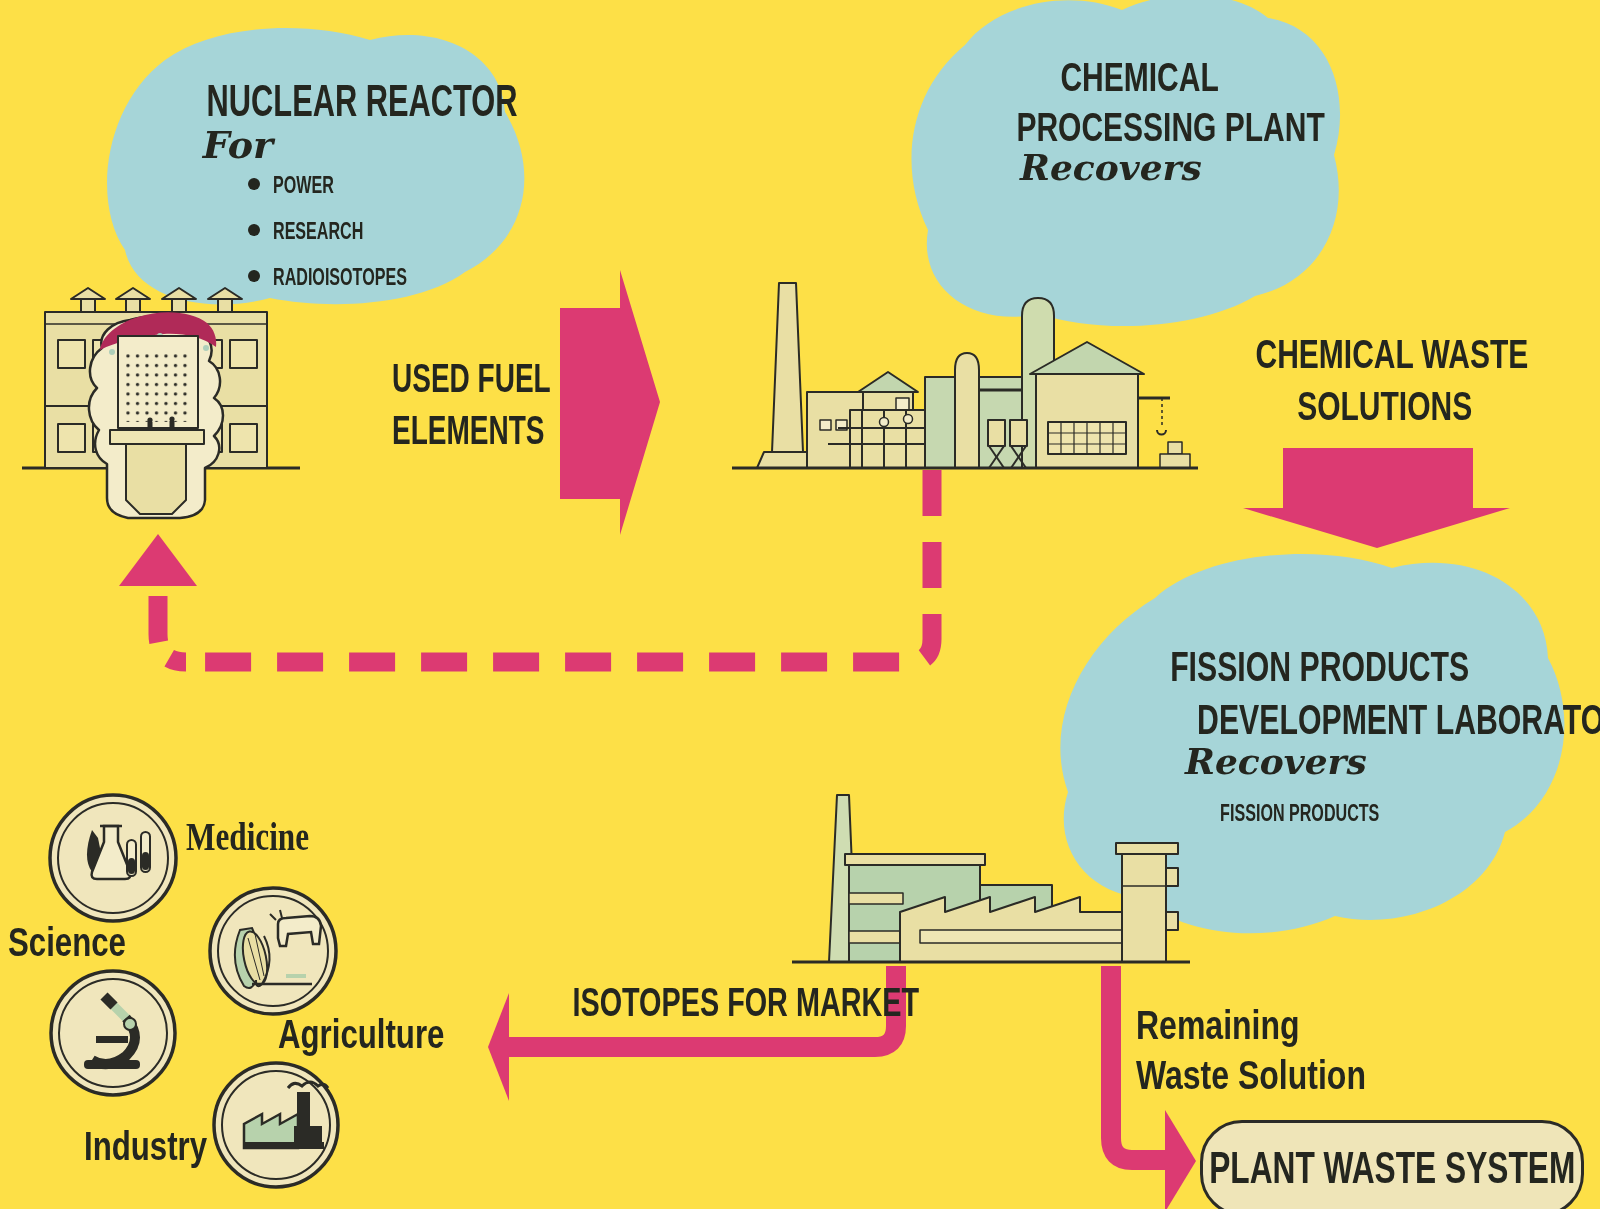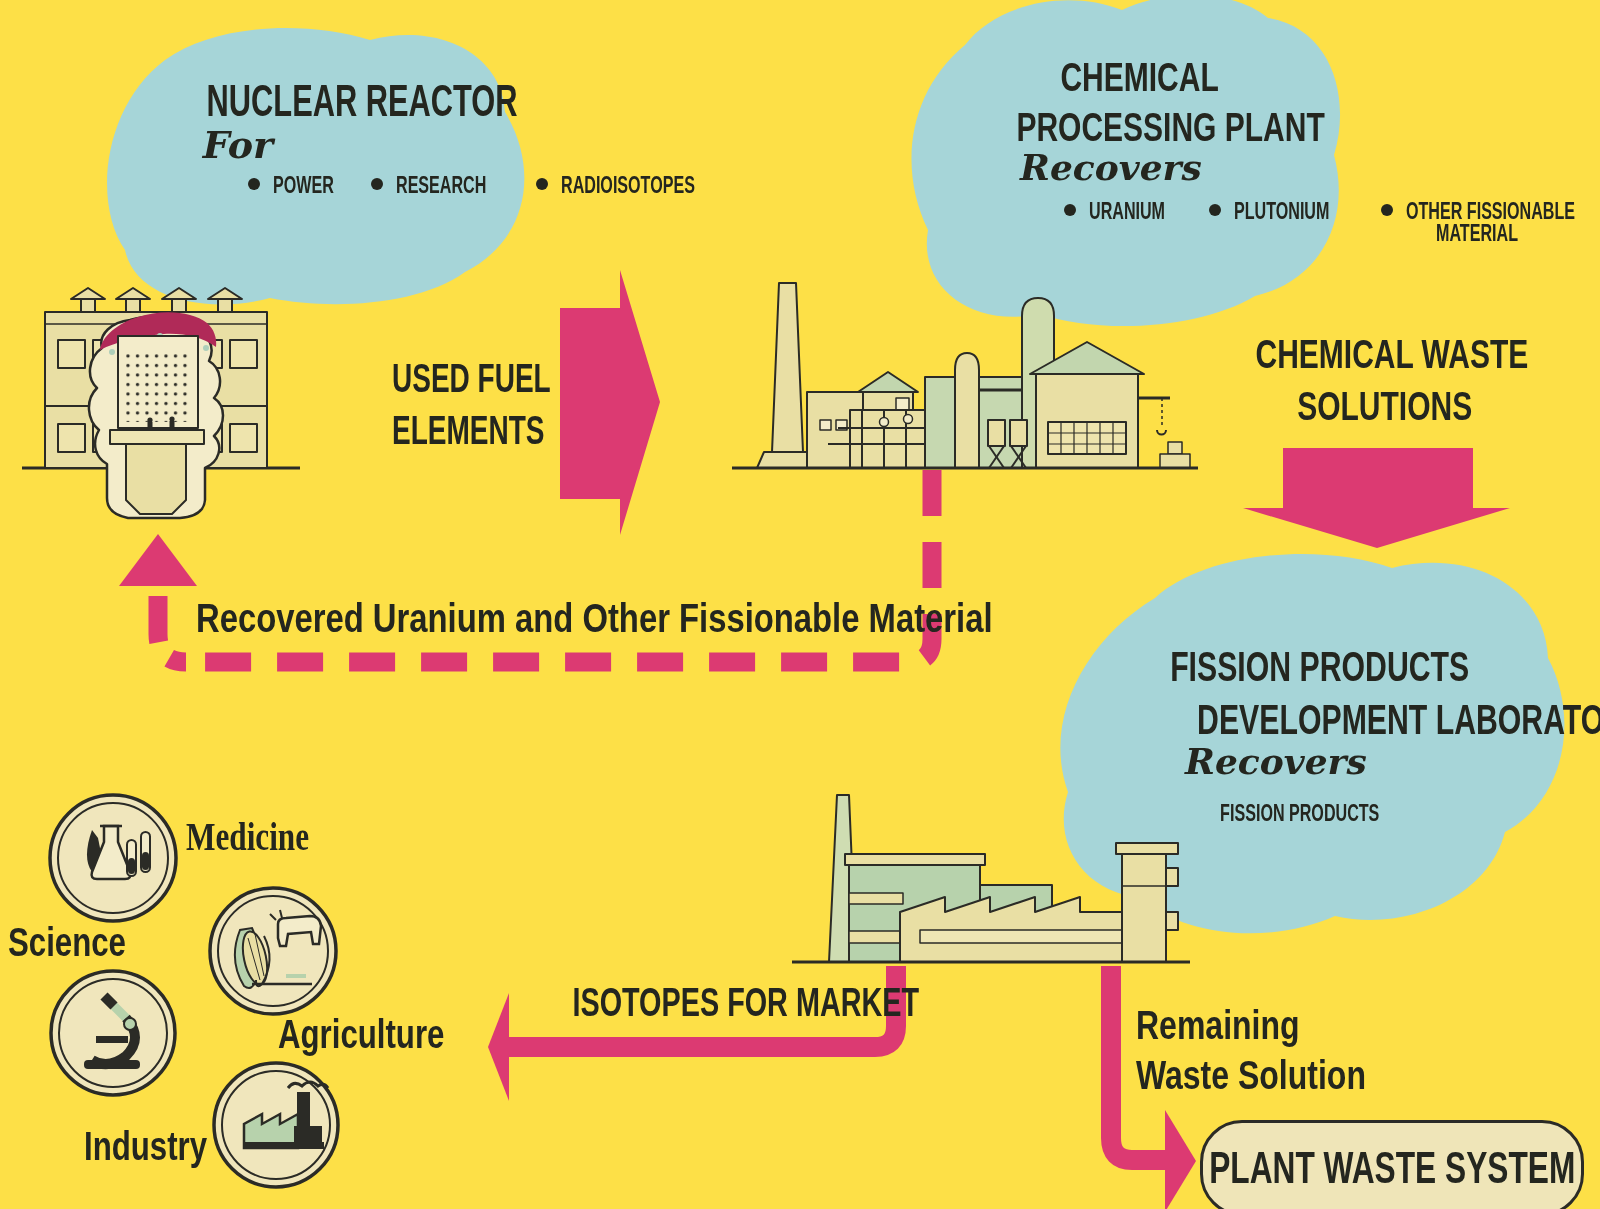--- a/index.html
+++ b/index.html
@@ -14,21 +14,21 @@
   .ctr{text-align:center;}
   .cond{display:inline-block;white-space:nowrap;transform-origin:center;}
   .cond-l{display:inline-block;white-space:nowrap;transform-origin:left center;}
   .sx70{transform:scaleX(.70);}
   .sx72{transform:scaleX(.72);}
   .sx75{transform:scaleX(.75);}
   .sx78{transform:scaleX(.78);}
   .sx80{transform:scaleX(.80);}
   .sx82{transform:scaleX(.82);}
   .script{font-family:"DejaVu Serif",serif;font-style:italic;font-weight:700;color:#24261f;}
-  .bullets{display:flex;flex-direction:row;gap:11px;}
+  .bullets{display:flex;flex-direction:column;gap:24px;}
   .bullet-row{display:flex;align-items:flex-start;}
   .dot{width:12px;height:12px;border-radius:50%;background:#24261f;flex:none;margin-top:4px;margin-right:13px;}
   .bullet-label{font-weight:700;font-size:23px;line-height:22px;color:#24261f;}
   .bullet-sub{display:block;padding-left:30px;}
   .pill{
     display:flex;align-items:center;justify-content:center;
     background:#efe5b8;border:3px solid #2b2b26;border-radius:42px;
     box-sizing:border-box;
   }
 </style>
@@ -265,55 +265,35 @@
       <span class="dot"></span>
       <span class="bullet-label"><span class="cond-l sx70">RADIOISOTOPES</span></span>
     </div>
   </div>
 
   <div class="abs h ctr" style="left:965px;top:52px;width:350px;font-size:40px;line-height:50px;">
     <span class="cond sx75">CHEMICAL</span><br>
     <span class="cond sx75">PROCESSING PLANT</span>
   </div>
   <div class="abs ctr script" style="left:1020px;top:146px;width:150px;font-size:36px;"><span>Recovers</span></div>
-  <div class="abs bullets" style="left:1064px;top:200px;">
-    <div class="bullet-row">
-      <span class="dot"></span>
-      <span class="bullet-label"><span class="cond-l sx70">URANIUM</span></span>
-    </div>
-    <div class="bullet-row">
-      <span class="dot"></span>
-      <span class="bullet-label"><span class="cond-l sx70">PLUTONIUM</span></span>
-    </div>
-    <div class="bullet-row">
-      <span class="dot"></span>
-      <span class="bullet-label">
-        <span class="cond-l sx70">OTHER FISSIONABLE</span>
-        <span class="bullet-sub"><span class="cond-l sx70">MATERIAL</span></span>
-      </span>
-    </div>
-  </div>
 
   <div class="abs h ctr" style="left:1110px;top:640px;width:420px;font-size:42px;line-height:53px;">
     <span class="cond sx72">FISSION PRODUCTS</span><br>
     <span class="cond sx72">DEVELOPMENT LABORATORY</span>
   </div>
   <div class="abs ctr script" style="left:1185px;top:740px;width:150px;font-size:36px;"><span>Recovers</span></div>
   <div class="abs h ctr" style="left:1150px;top:800px;width:300px;font-size:23px;"><span class="cond sx70">FISSION PRODUCTS</span></div>
 
   <div class="abs h ctr" style="left:1210px;top:328px;width:350px;font-size:40px;line-height:52px;">
     <span class="cond sx75">CHEMICAL WASTE</span><br>
     <span class="cond sx75">SOLUTIONS</span>
   </div>
   <div class="abs h" style="left:392px;top:352px;font-size:40px;line-height:52px;">
     <span class="cond-l sx70">USED FUEL</span><br>
     <span class="cond-l sx70">ELEMENTS</span>
-  </div>
-  <div class="abs h" style="left:196px;top:596px;font-size:40px;">
-    <span class="cond-l sx82">Recovered Uranium and Other Fissionable Material</span>
   </div>
   <div class="abs h ctr" style="left:505px;top:980px;width:395px;font-size:40px;">
     <span class="cond sx72">ISOTOPES FOR MARKET</span>
   </div>
   <div class="abs h" style="left:1136px;top:1000px;font-size:40px;line-height:50px;">
     <span class="cond-l sx80">Remaining</span><br>
     <span class="cond-l sx80">Waste Solution</span>
   </div>
 
   <div class="abs h" style="left:186px;top:813px;font-size:40px;font-family:Liberation Serif, serif;"><span class="cond-l sx78">Medicine</span></div>

